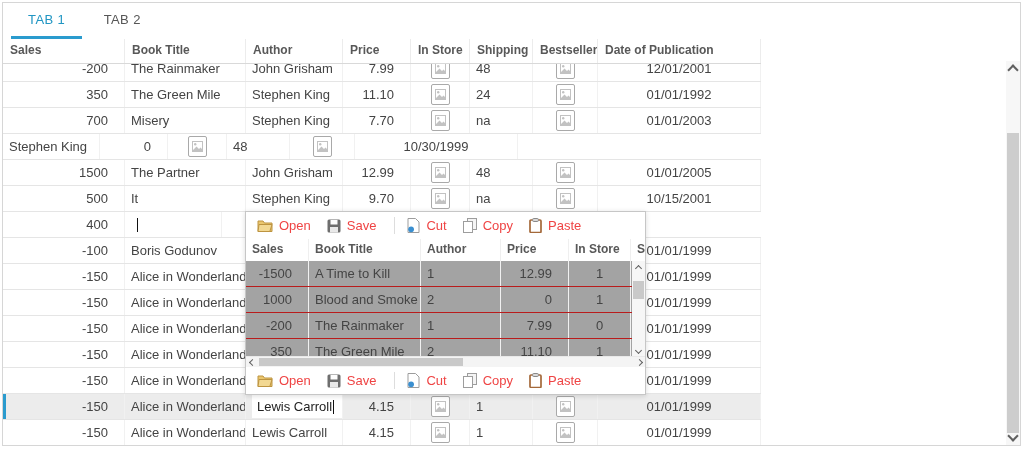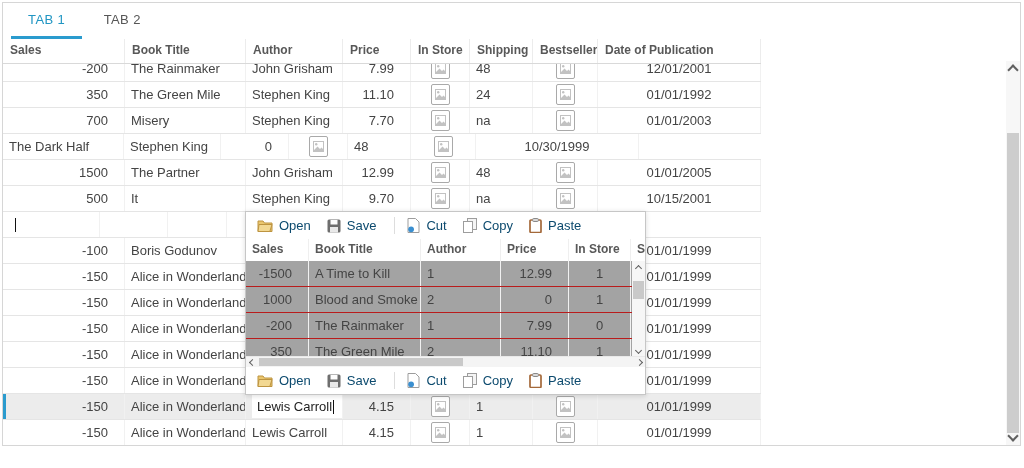--- a/index.html
+++ b/index.html
@@ -57,21 +57,21 @@
   .right { transform:rotate(135deg); }
   .arr { position:absolute; left:0; right:0; height:14px; display:flex; align-items:center; justify-content:center; }
   .arr.top { top:2px; } .arr.bot { bottom:2px; }
 
   
   .popup { position:absolute; left:242px; top:208px; width:401px; height:184px; background:#fff;
            border:1px solid #c6c6c6; z-index:10; box-shadow:0 1px 5px rgba(0,0,0,.14); box-sizing:border-box; }
   .toolbar { height:27px; border-bottom:1px solid #ddd; display:flex; align-items:center;
              padding-left:11px; background:#fff; }
   .toolbar.bottom { border-bottom:none; border-top:1px solid #ddd; position:absolute; left:0; right:0; bottom:0; }
-  .tbtn { display:inline-flex; align-items:center; font-size:13px; color:#0c4a6e; margin-right:16px; cursor:default; }
+  .tbtn { display:inline-flex; align-items:center; font-size:13px; color:#ef4444; margin-right:16px; cursor:default; }
   .tbtn svg { margin-right:6px; }
   .tsep { width:1px; height:17px; background:#ddd; margin:0 12px 0 2px; }
 
   .pghead { position:absolute; left:0; top:27px; width:399px; height:22px; display:flex;
             border-bottom:1px solid #ddd; overflow:hidden; background:#fff; }
   .pghead .hc { box-sizing:border-box; font-size:12px; font-weight:bold; color:#585858;
                 line-height:21px; padding-left:6px; border-right:1px solid #efefef; flex:none;
                 white-space:nowrap; overflow:hidden; }
   .pbody { position:absolute; left:0; top:49px; width:399px; height:96px; overflow:hidden; }
   .prow { display:flex; height:26px; box-sizing:border-box; border-bottom:1px solid #b91c1c; background:#a3a3a3; }
@@ -193,21 +193,20 @@
               <svg width="11" height="11" viewBox="0 0 11 11">
                 <rect x="0.5" y="0.5" width="10" height="10" fill="none" stroke="#c2c2c2"></rect>
                 <circle cx="3.2" cy="3.2" r="1.2" fill="#c2c2c2"></circle>
                 <path d="M1 9 L4.5 5.5 L7 8 L8.5 6.5 L10 8 V10 H1z" fill="#c2c2c2"></path>
               </svg>
             </span>
     </div>
     <div class="c w-date ctr">01/01/2003</div>
   </div>
         <div class="grow">
-    <div class="c w-title lft">The Dark Half</div>
     <div class="c w-author lft author">
       <span class="cell-text">Stephen King</span>
       
     </div>
     <div class="c w-price num">0</div>
     <div class="c w-instore icn">
       <span class="imgph">
               <svg width="11" height="11" viewBox="0 0 11 11">
                 <rect x="0.5" y="0.5" width="10" height="10" fill="none" stroke="#c2c2c2"></rect>
                 <circle cx="3.2" cy="3.2" r="1.2" fill="#c2c2c2"></circle>
@@ -279,20 +278,21 @@
               <svg width="11" height="11" viewBox="0 0 11 11">
                 <rect x="0.5" y="0.5" width="10" height="10" fill="none" stroke="#c2c2c2"></rect>
                 <circle cx="3.2" cy="3.2" r="1.2" fill="#c2c2c2"></circle>
                 <path d="M1 9 L4.5 5.5 L7 8 L8.5 6.5 L10 8 V10 H1z" fill="#c2c2c2"></path>
               </svg>
             </span>
     </div>
     <div class="c w-date ctr">10/15/2001</div>
   </div>
         <div class="grow">
+    <div class="c w-sales num">400</div>
     <div class="c w-author lft author">
       <span class="cell-text"></span>
       <div class="editor" hidden="">
         <span class="ed-text"></span>
               <span class="caret"></span>
       </div>
     </div>
     <div class="c w-price num"></div>
     <div class="c w-instore icn">
       <span class="imgph" style="visibility: hidden;">

